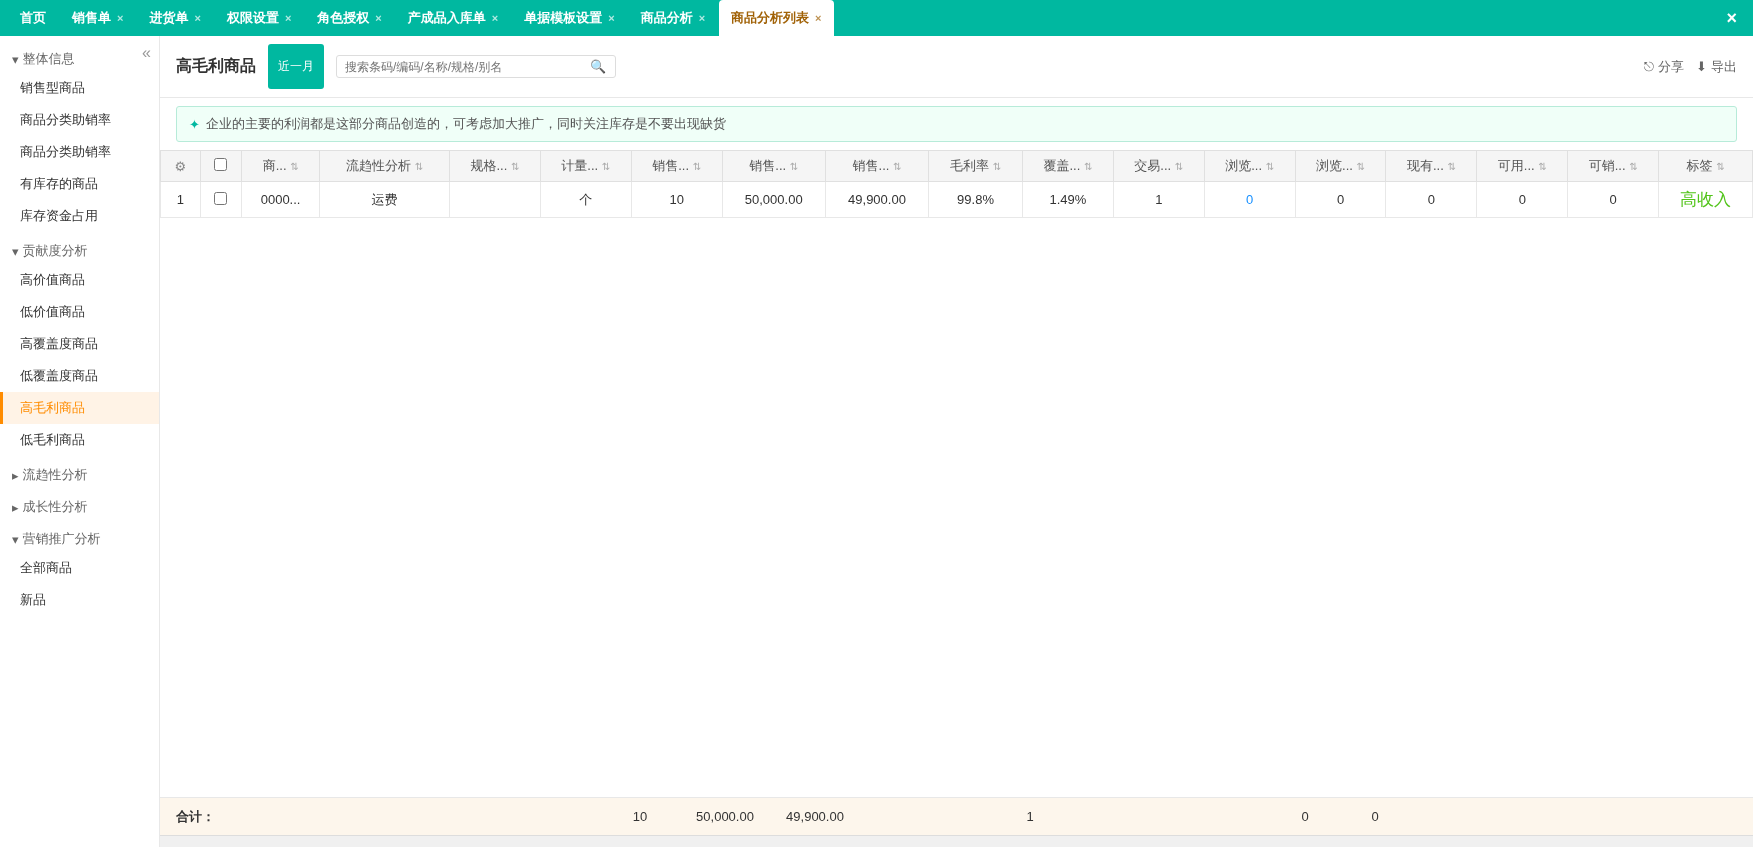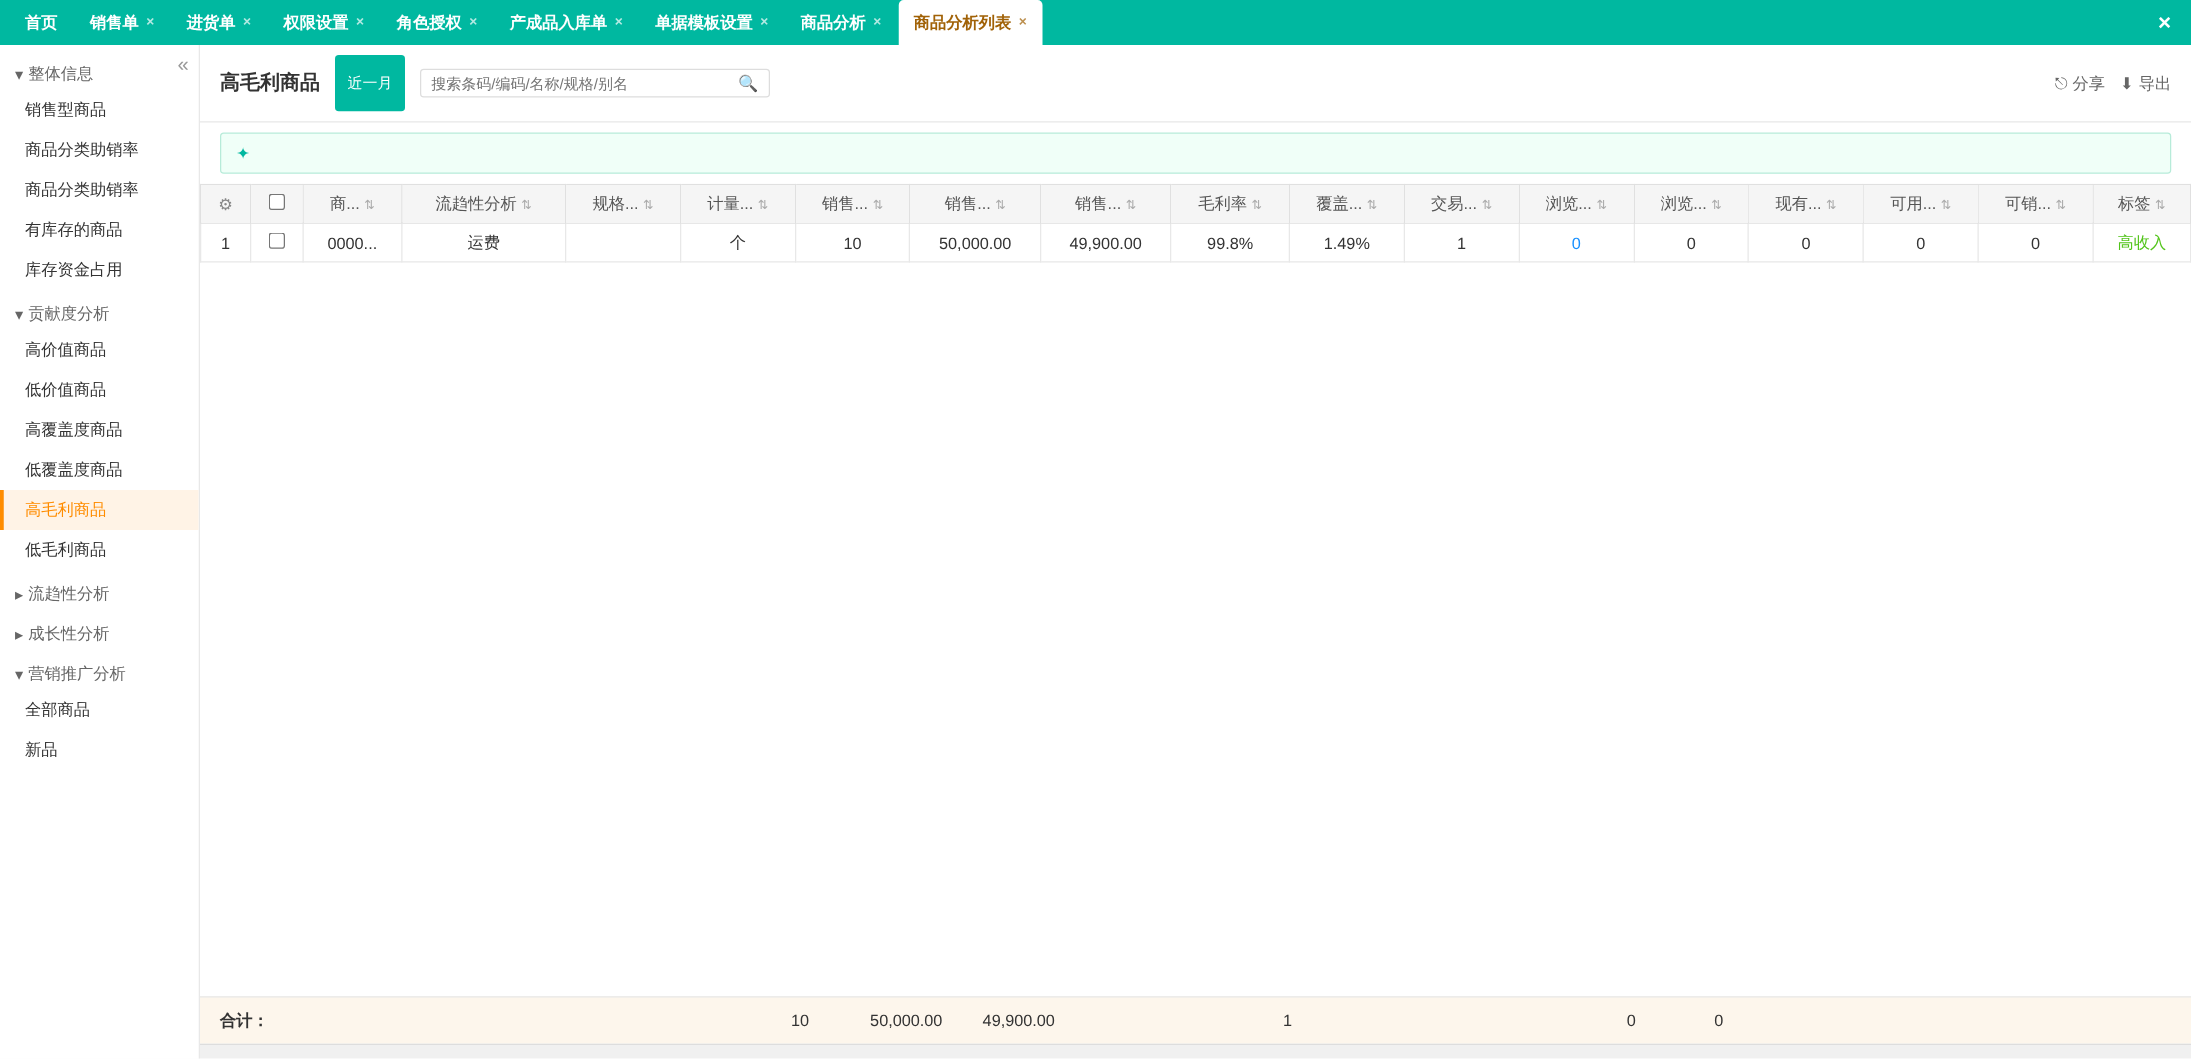--- a/index.html
+++ b/index.html
@@ -197,21 +197,21 @@
     td {
       border: 1px solid #e8e8e8;
       padding: 6px 8px;
       text-align: center;
       color: #333;
       white-space: nowrap;
     }
     .td-link { color: #1890ff; cursor: pointer; }
     .tag-high-income {
       color: #52c41a;
-      font-size: 13px;
+      font-size: 17px;
     }
 
     
     .table-footer {
       background: #fdf6ec;
       border-top: 1px solid #e8e8e8;
       display: flex;
       align-items: center;
       padding: 6px 16px;
       font-size: 12px;
@@ -317,20 +317,21 @@
         </span>
         <span class="action-btn">
           <span>⬇</span>
           <span>导出</span>
         </span>
       </div>
     </div>
 
     <div class="info-banner">
       <span style="color:#00b8a0;">✦</span>
+      <span>企业的主要的利润都是这部分商品创造的，可考虑加大推广，同时关注库存是不要出现缺货</span>
     </div>
 
     <div class="table-wrap">
       <table>
         <thead id="table-head">
             <tr>
               <th><span style="color:#888">⚙</span></th>
               <th><input type="checkbox" style=""></th>
               <th><span>商...</span> <span style="color:#aaa;font-size:10px">⇅</span></th>
               <th><span>流趋性分析</span> <span style="color:#aaa;font-size:10px">⇅</span></th>

